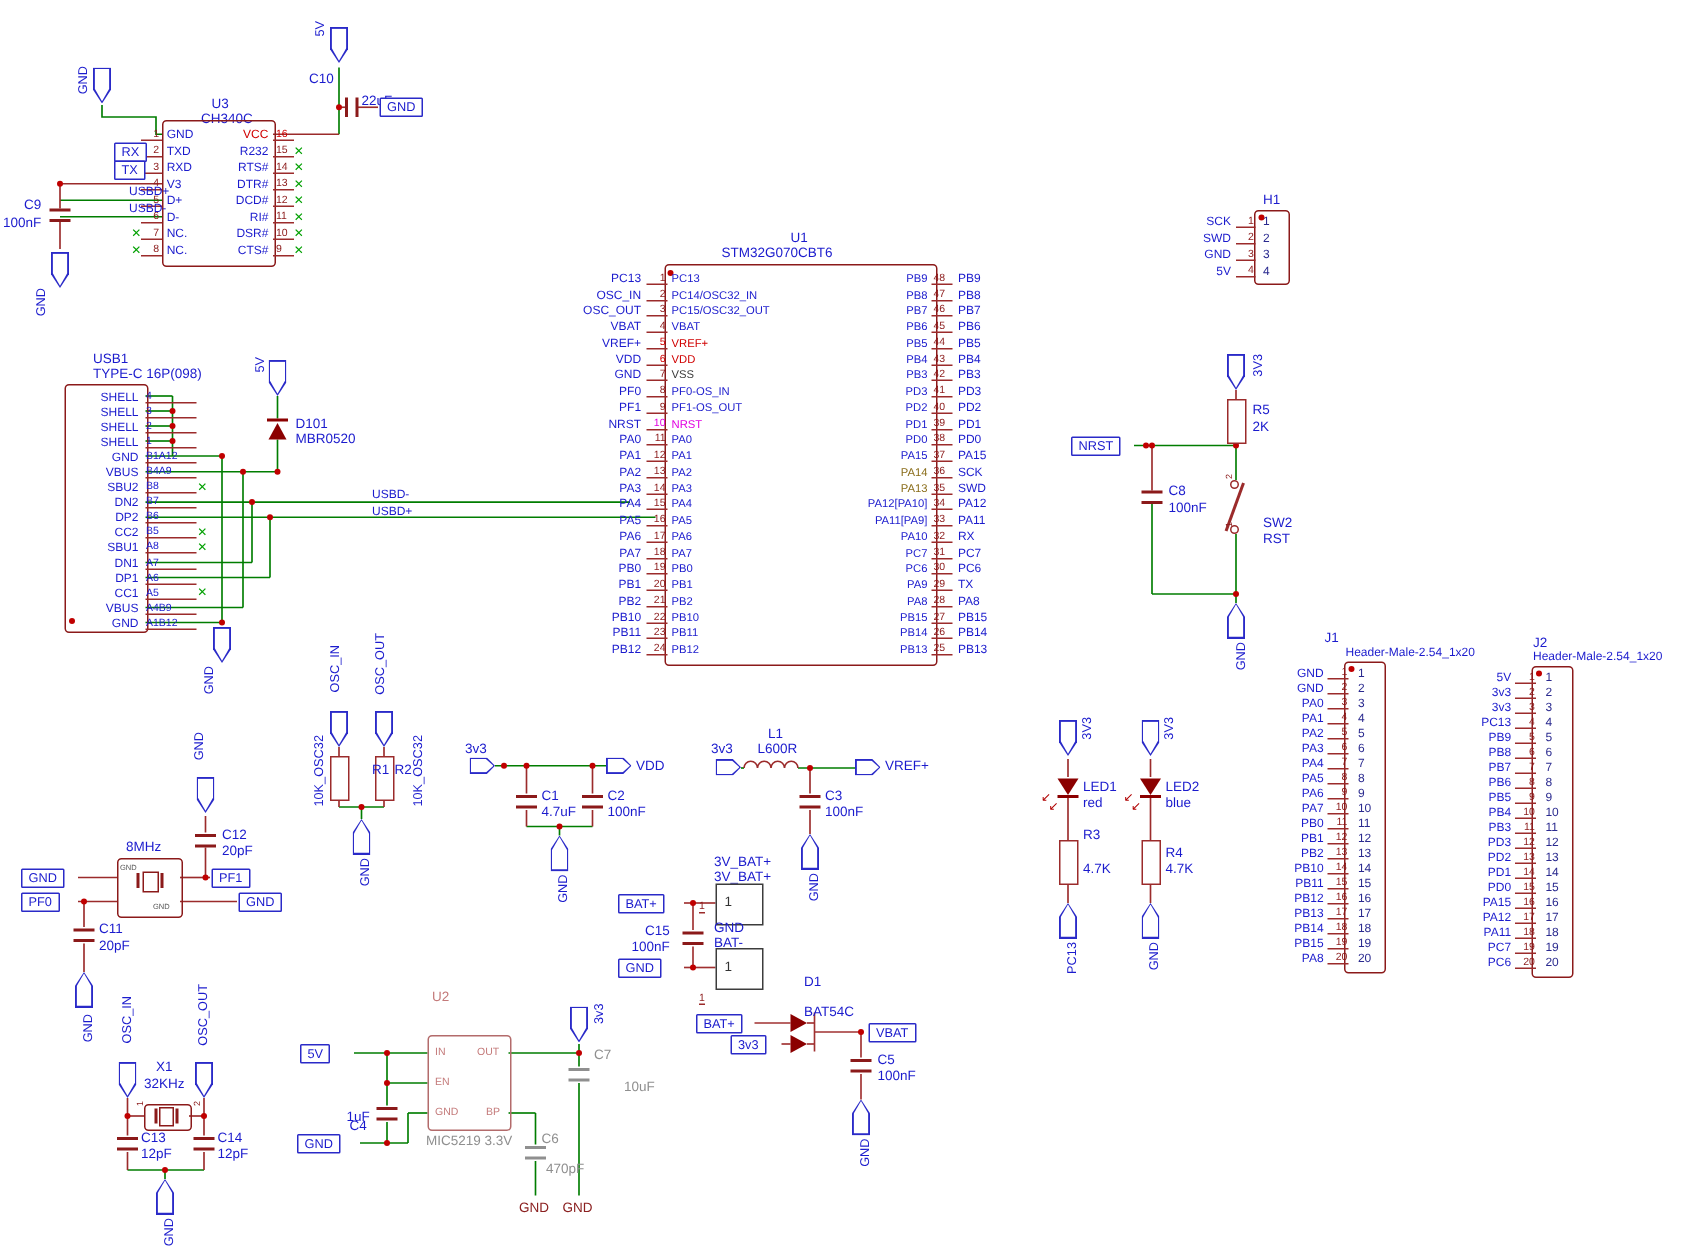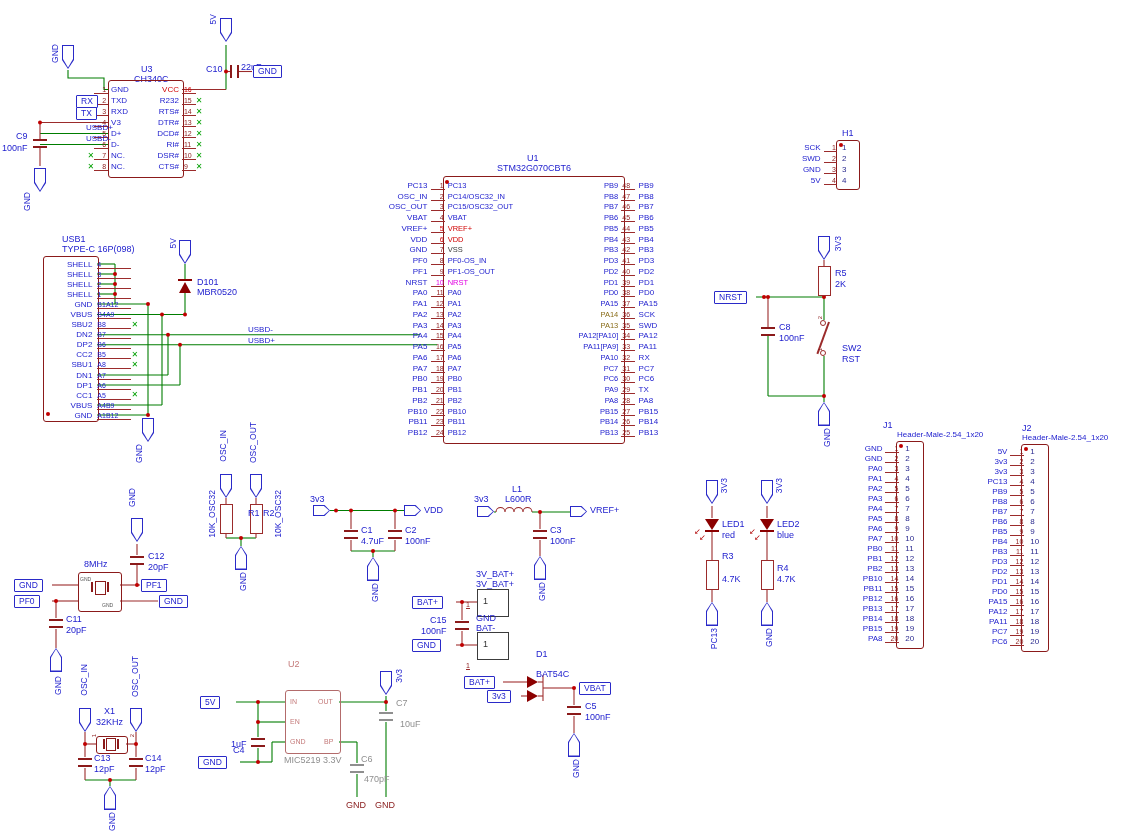--- a/index.html
+++ b/index.html
@@ -332,21 +332,21 @@
   <span class="t sm" style="left:86px;top:134px">USBD-</span>
   <span class="vpent" style="left:62px;top:45px">
       <i></i>
     </span>
   <span class="vt" style="left:49px;top:44px">GND</span>
   <span class="vpent" style="left:220px;top:18px">
       <i></i>
     </span>
   <span class="vt" style="left:207px;top:14px">5V</span>
   <div class="caph" style="left:230px;top:65px"></div>
-  <span class="t" style="left:206px;top:64px">C10</span>
+  <span class="t" style="left:206px;top:47px">C10</span>
   <span class="t" style="left:241px;top:62px">22uF</span>
   <span class="glabel" style="left:253px;top:65px">GND</span>
   <div class="capv" style="left:33px;top:139px"></div>
   <span class="t" style="left:16px;top:131px">C9</span>
   <span class="t" style="left:2px;top:143px">100nF</span>
   <span class="vpent" style="left:34px;top:168px">
       <i></i>
     </span>
   <span class="vt" style="left:21px;top:192px">GND</span>
 </div>
@@ -466,21 +466,21 @@
     </span>
   <span class="vt" style="left:167px;top:238px">5V</span>
   <span class="dbar" style="left:178px;top:279px;width:14px;height:2px"></span>
   <span class="tri-up" style="left:179px;top:282px"></span>
   <span class="t" style="left:197px;top:277px">D101</span>
   <span class="t" style="left:197px;top:287px">MBR0520</span>
 </div>
 
 <div class="grp">
   <span class="t" style="left:527px;top:153px">U1</span>
-  <span class="t" style="left:497px;top:163px">STM32G070CBT6</span>
+  <span class="t" style="left:481px;top:163px">STM32G070CBT6</span>
   <div class="box" style="left:443px;top:176px;width:180px;height:266px"></div>
   <div class="rows" style="left:380px;top:180px;width:306px">
 
       <div class="prow u1r">
         <span class="cell ll">PC13</span>
         <span class="cell pn lpn stub">1</span>
         <span class="cell nm lnm">PC13</span>
         <span class="cell nm rnm">PB9</span>
         <span class="cell pn rpn stub">48</span>
         <span class="cell rl">PB9</span>
@@ -1182,21 +1182,21 @@
   <span class="glabel" style="left:198px;top:756px">GND</span>
   <div class="capv" style="left:251px;top:738px"></div>
   <span class="t" style="left:233px;top:745px">C4</span>
   <span class="t" style="left:231px;top:739px">1uF</span>
   <span class="vpent" style="left:380px;top:671px">
       <i></i>
     </span>
   <span class="vt" style="left:393px;top:669px">3v3</span>
   <div class="capv gray" style="left:379px;top:712px"></div>
   <span class="t muted" style="left:396px;top:698px">C7</span>
-  <span class="t muted" style="left:400px;top:719px">10uF</span>
+  <span class="t muted" style="left:416px;top:719px">10uF</span>
   <div class="capv gray" style="left:350px;top:764px"></div>
   <span class="t muted" style="left:361px;top:754px">C6</span>
   <span class="t muted" style="left:364px;top:774px">470pF</span>
   <span class="t dkred" style="left:346px;top:800px">GND</span>
   <span class="t dkred" style="left:375px;top:800px">GND</span>
 </div>
 
 <div class="grp">
   <span class="vt" style="left:78px;top:664px">OSC_IN</span>
   <span class="vpent" style="left:79px;top:708px">

